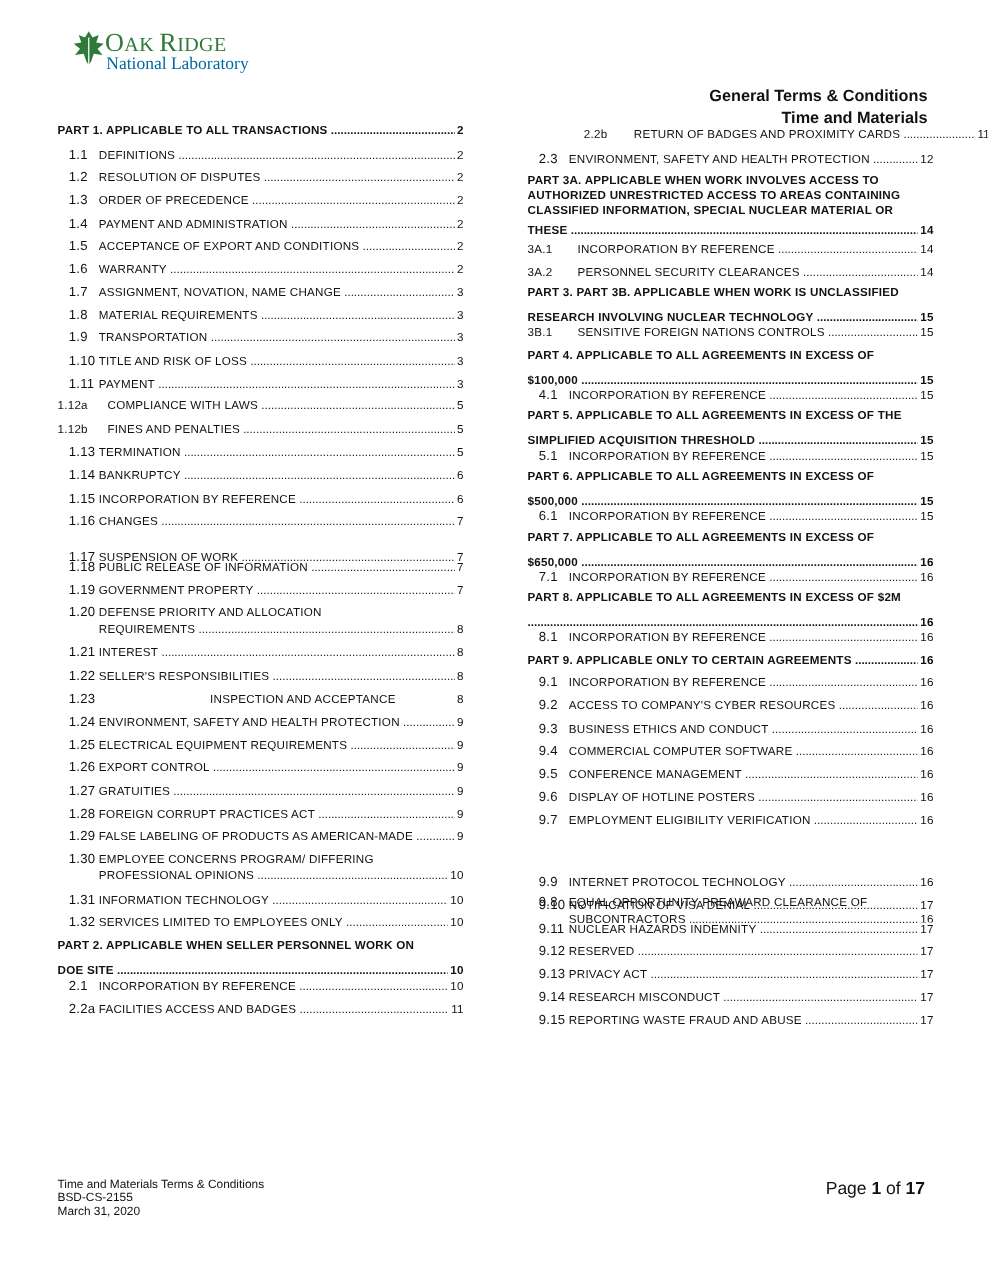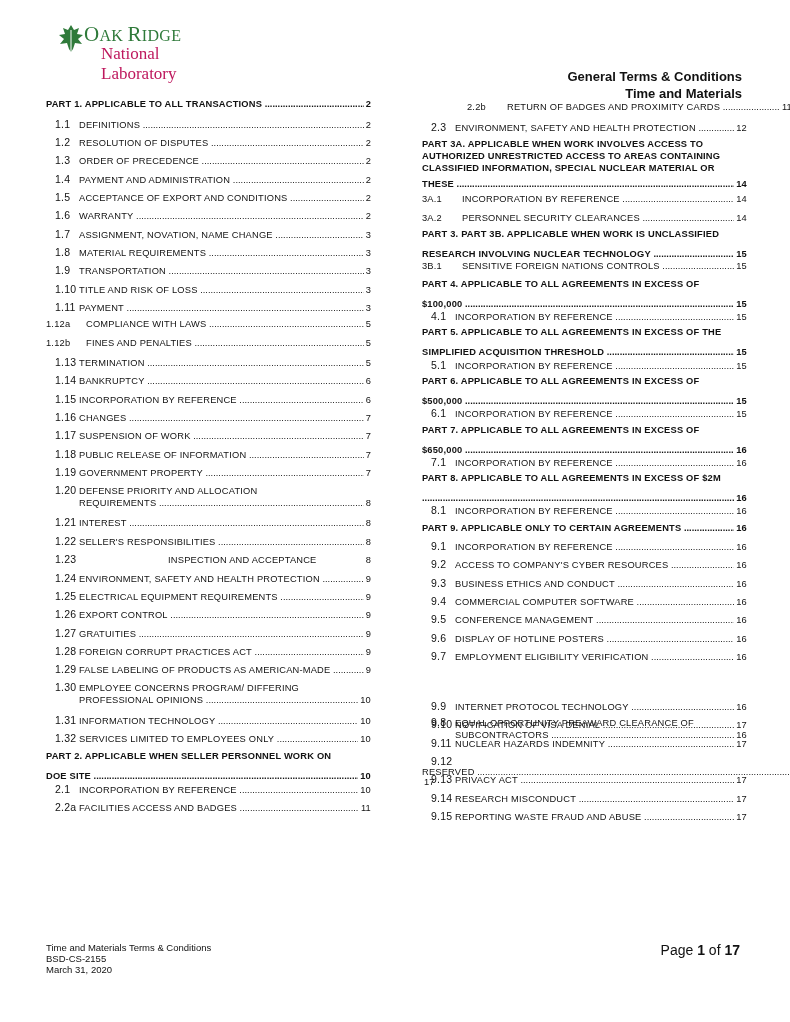--- a/index.html
+++ b/index.html
@@ -4,21 +4,21 @@
 <style>
   html, body { margin:0; padding:0; background:#ffffff; }
   body { width:790px; height:1022px; position:relative; overflow:hidden;
          font-family:"Liberation Sans", sans-serif; color:#111; }
   .logo { position:absolute; left:58px; top:22px; width:180px; height:40px; }
   .logo-leaf { position:absolute; left:0; top:2px; width:26px; height:30px; }
   .logo-line1 { position:absolute; left:26px; top:0; font-family:"Liberation Serif", serif;
                 font-size:21px; color:#2f7a3a; letter-spacing:0.3px; }
   .logo-line1 .sc { font-size:16px; }
   .logo-line2 { position:absolute; left:27px; top:22px; font-family:"Liberation Serif", serif;
-                font-size:17px; color:#be185d;margin-left:16px; }
+                font-size:14px; color:#0369a1; }
   .doc-title { position:absolute; right:48px; top:68px; text-align:right;
                font-weight:bold; font-size:13px; line-height:17px; }
   .col { position:absolute; top:98px; }
   .col-left { left:46px; width:325px; }
   .col-right { left:422px; width:325px; }
   .row { display:flex; align-items:baseline; font-size:9.3px; letter-spacing:0.2px; position:absolute; left:0; width:100%; }
   .num { width:33px; flex:none; font-size:10.5px; padding-left:9px; box-sizing:border-box;}
   .num.wide { width:40px; padding-left:0; font-size:9.3px;}
   .label { flex:1; white-space:nowrap; overflow:hidden; position:relative; }
   .label::after { content:" ........................................................................................................................................................................................................"; letter-spacing:0; }
@@ -132,21 +132,21 @@
     <div class="row" style="top: 295px;">
       <span class="num">1.15</span>
       <span class="label">INCORPORATION BY REFERENCE</span>
       <span class="page">6</span>
     </div>
     <div class="row" style="top: 313px;">
       <span class="num">1.16</span>
       <span class="label">CHANGES</span>
       <span class="page">7</span>
     </div>
-    <div class="row" style="top: 331px;">
+    <div class="row" style="top: 342px;">
       <span class="num">1.17</span>
       <span class="label">SUSPENSION OF WORK</span>
       <span class="page">7</span>
     </div>
     <div class="row" style="top: 350px;">
       <span class="num">1.18</span>
       <span class="label">PUBLIC RELEASE OF INFORMATION</span>
       <span class="page">7</span>
     </div>
     <div class="row" style="top: 368px;">
@@ -408,21 +408,21 @@
     <div class="row" style="top: 620px;">
       <span class="num">9.10</span>
       <span class="label">NOTIFICATION OF VISA DENIAL</span>
       <span class="page">17</span>
     </div>
     <div class="row" style="top: 639px;">
       <span class="num">9.11</span>
       <span class="label">NUCLEAR HAZARDS INDEMNITY</span>
       <span class="page">17</span>
     </div>
-    <div class="row" style="top: 657px; flex-direction: column;">
+    <div class="row" style="top: 657px;">
       <span class="num">9.12</span>
       <span class="label">RESERVED</span>
       <span class="page">17</span>
     </div>
     <div class="row" style="top: 675px;">
       <span class="num">9.13</span>
       <span class="label">PRIVACY ACT</span>
       <span class="page">17</span>
     </div>
     <div class="row" style="top: 694px;">

